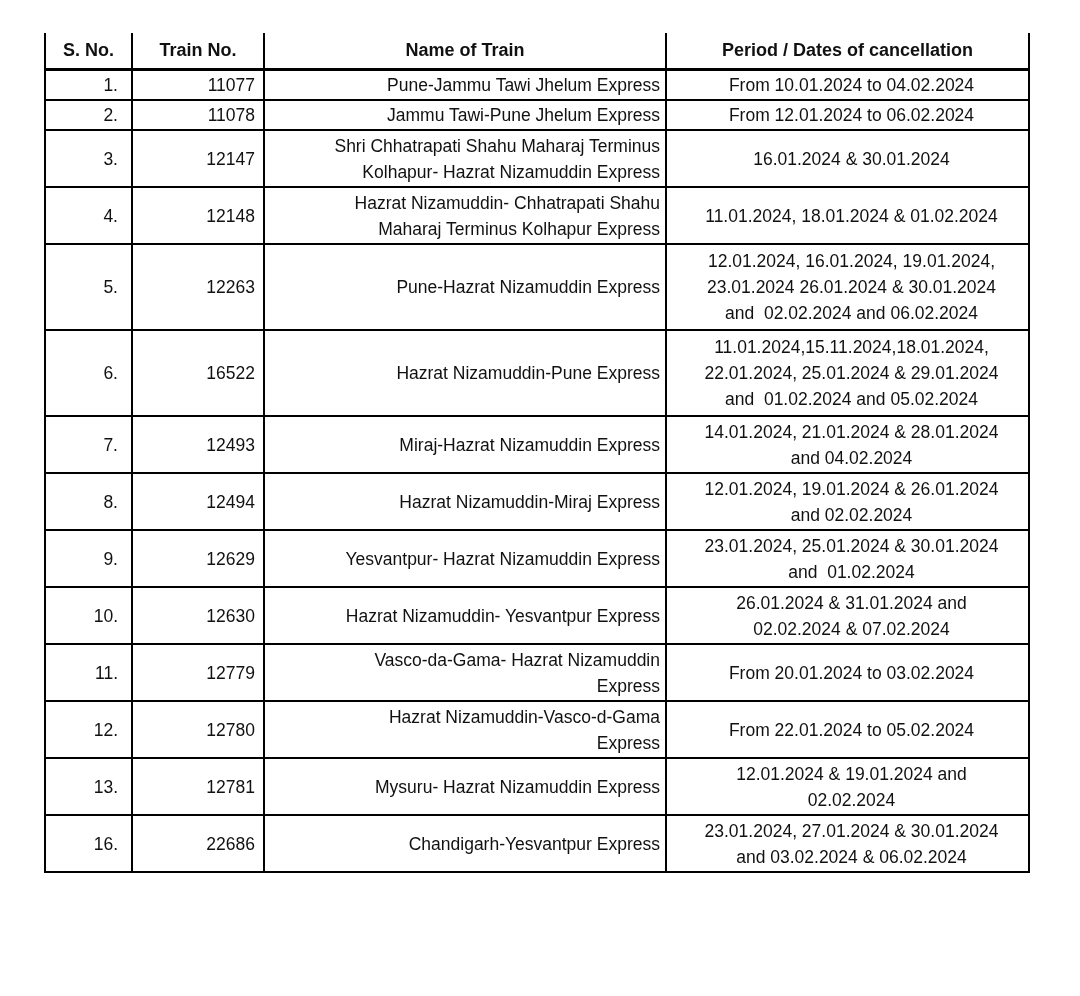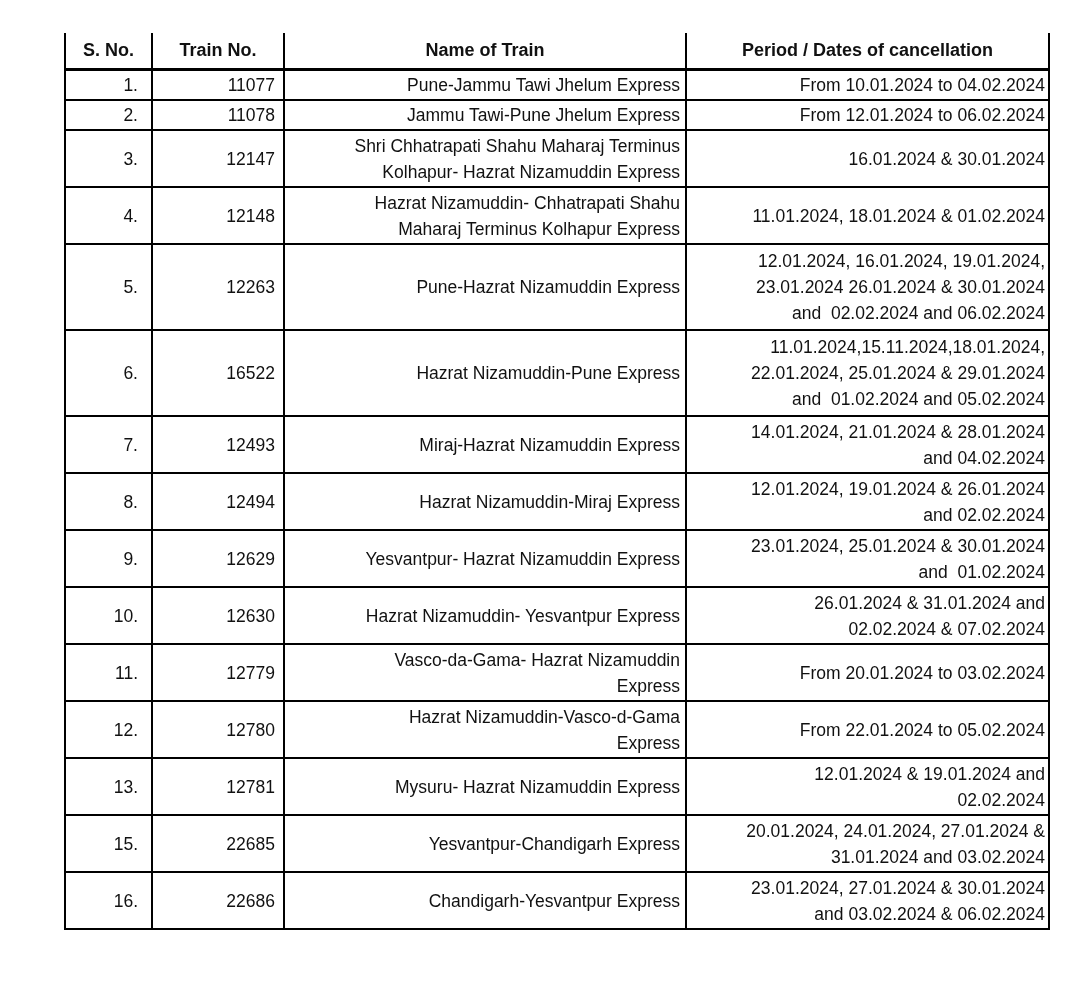--- a/index.html
+++ b/index.html
@@ -16,21 +16,20 @@
     color: #111111;
     overflow: hidden;
   }
   table.train-table {
     position: absolute;
     left: 44px;
     top: 33px;
     width: 984px;
     border-collapse: collapse;
     table-layout: fixed;
-    margin-left: 20px;
   }
   .train-table th {
     border: 2px solid #000000;
     border-top: none;
     border-bottom: 3px solid #000000;
     font-size: 18px;
     font-weight: bold;
     text-align: center;
     vertical-align: middle;
     height: 31px;
@@ -43,21 +42,21 @@
     line-height: 26px;
     vertical-align: middle;
     padding: 1px 8px;
     white-space: pre-wrap;
     overflow: hidden;
     color: #111111;
   }
   .train-table td.sno    { text-align: right; padding-right: 13px; }
   .train-table td.train  { text-align: right;  padding-left: 15px; }
   .train-table td.name   { text-align: right;  padding-left: 10px; padding-right: 5px; }
-  .train-table td.period { text-align: right;  padding-left: 11px; padding-right: 3px; }
+  .train-table td.period { text-align: center;  padding-left: 11px; padding-right: 3px; }
 
   
   .train-table tbody tr              { height: 57px; }
   .train-table tbody tr:nth-child(1) { height: 29px; }
   .train-table tbody tr:nth-child(2) { height: 29px; }
   .train-table tbody tr:nth-child(5) { height: 86px; }
   .train-table tbody tr:nth-child(6) { height: 86px; }
   .train-table tbody tr:nth-child(16){ height: 80px; }
 </style>
 </head>
@@ -165,27 +164,20 @@
           <td class="period">From 22.01.2024 to 05.02.2024</td>
         </tr>
         <tr>
           <td class="sno">13.</td>
           <td class="train">12781</td>
           <td class="name">Mysuru- Hazrat Nizamuddin Express</td>
           <td class="period">12.01.2024 &amp; 19.01.2024 and
 02.02.2024</td>
         </tr>
         <tr>
-          <td class="sno">15.</td>
-          <td class="train">22685</td>
-          <td class="name">Yesvantpur-Chandigarh Express</td>
-          <td class="period">20.01.2024, 24.01.2024, 27.01.2024 &amp;
-31.01.2024 and 03.02.2024</td>
-        </tr>
-        <tr>
           <td class="sno">16.</td>
           <td class="train">22686</td>
           <td class="name">Chandigarh-Yesvantpur Express</td>
           <td class="period">23.01.2024, 27.01.2024 &amp; 30.01.2024
 and 03.02.2024 &amp; 06.02.2024</td>
         </tr>
       </tbody>
   </table>
 </div>
 

